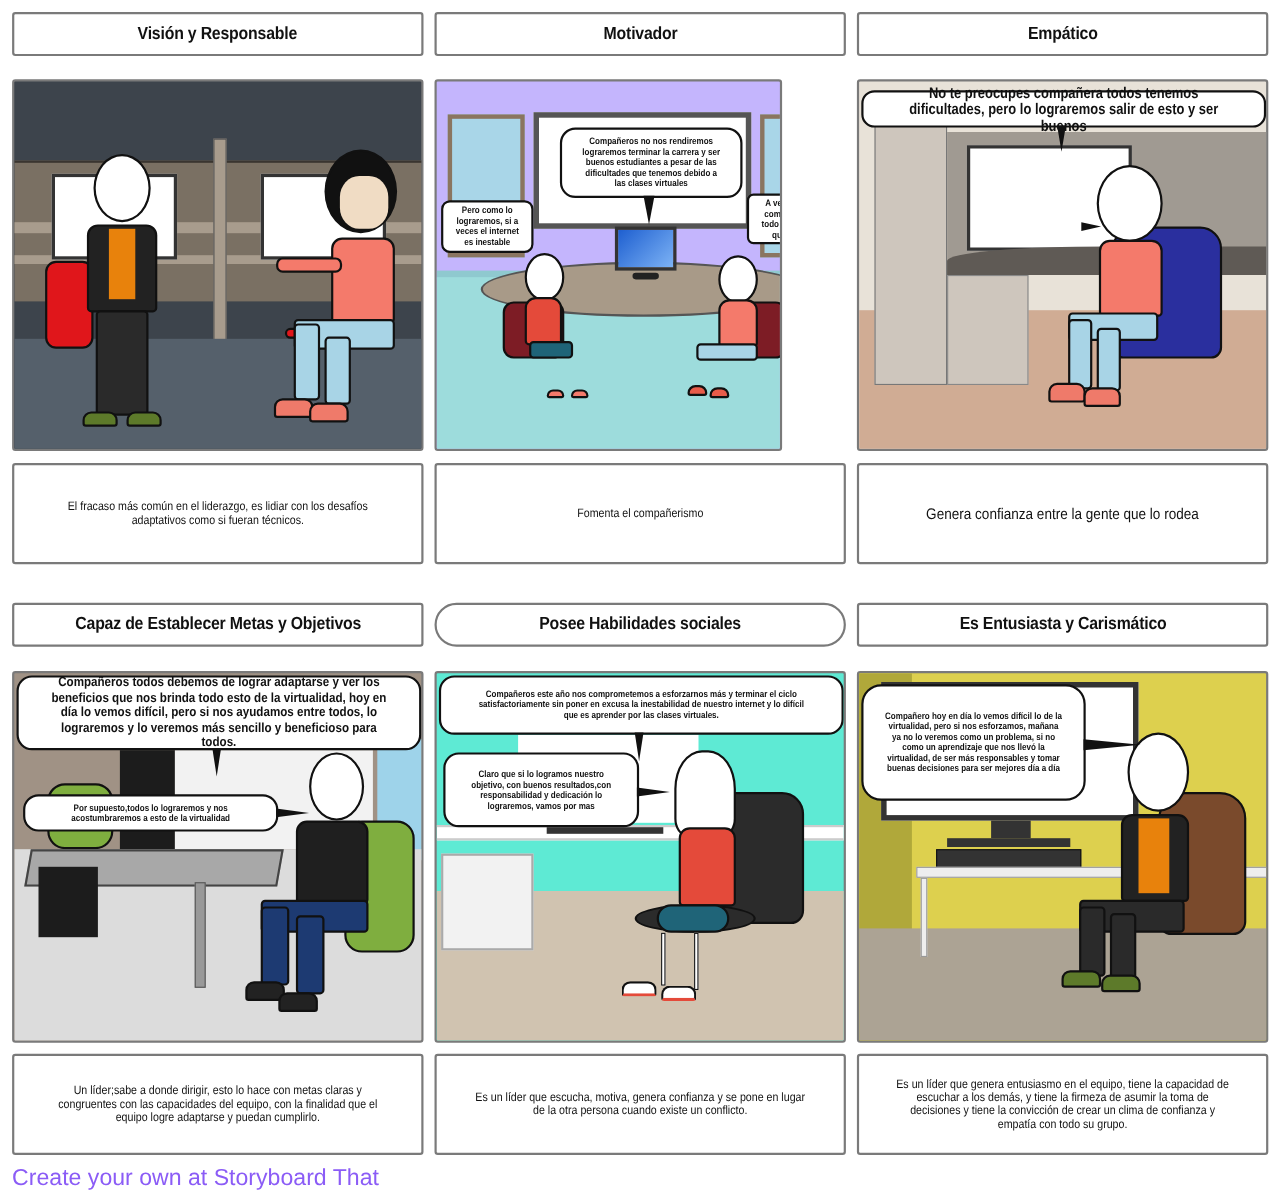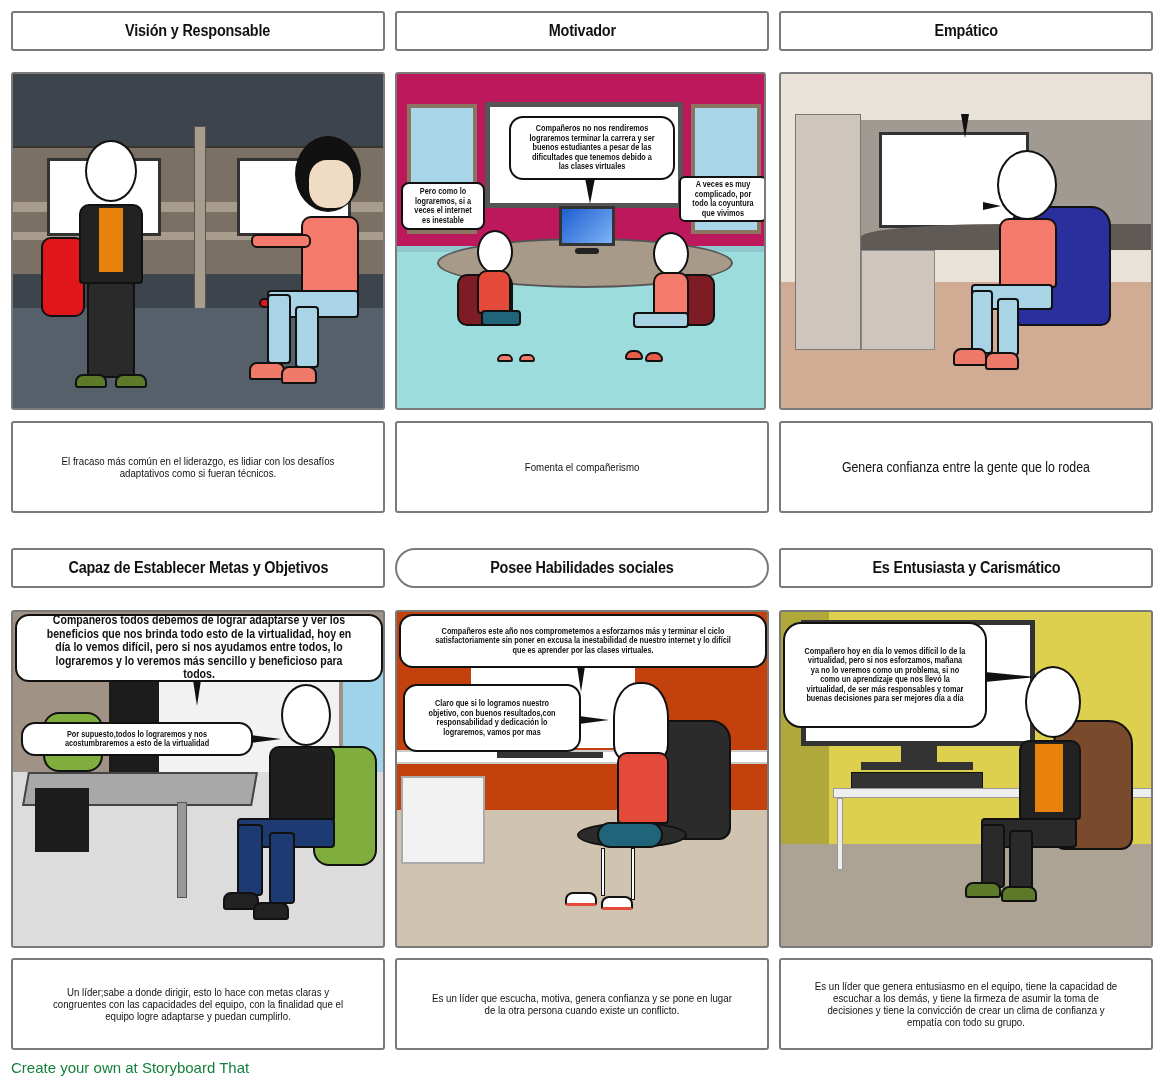--- a/index.html
+++ b/index.html
@@ -12,21 +12,21 @@
   .desc-cell { display: flex; align-items: center; justify-content: center; text-align: center; padding: 0 8px; }
   .desc-cell span { font-size: 11px; line-height: 12px; display: inline-block; transform: scaleX(0.88); }
   .desc-cell.large span { font-size: 14px; line-height: 16px; }
 
   .scene { height: 338px; }
   .bubble { position: absolute; background: #fff; border: 2px solid #111; border-radius: 14px; text-align: center; font-weight: bold; color: #111; display: flex; align-items: center; justify-content: center; padding: 2px 6px; z-index: 5; }
   .bubble span { display: inline-block; transform: scaleX(0.86); }
   .tail { position: absolute; width: 0; height: 0; z-index: 6; }
 
   .abs { position: absolute; }
-  .footer { position: absolute; left: 11px; top: 1059px; font-size: 15px; color: #15803d; }
+  .footer { position: absolute; left: 11px; top: 1059px; font-size: 21px; color: #8b5cf6; }
 
   
   .head { position: absolute; border-radius: 50%; border: 2px solid #111; }
   .body-rect { position: absolute; border: 2px solid #111; border-radius: 10px 10px 4px 4px; }
   .leg { position: absolute; border: 2px solid #111; border-radius: 4px; }
   .shoe { position: absolute; border: 2px solid #111; border-radius: 8px 8px 3px 3px; }
 </style>
 </head>
 <body>
 
@@ -65,21 +65,21 @@
   <div class="shoe" style="left:236px;top:288px;width:36px;height:18px;background:#ef7a6a;"></div>
   <div class="shoe" style="left:268px;top:292px;width:36px;height:18px;background:#ef7a6a;"></div>
 </div>
 <div class="cell desc-cell" style="left:11px;top:421px;width:374px;height:92px;">
   <span>El fracaso más común en el liderazgo, es lidiar con los desafíos adaptativos como si fueran técnicos.</span>
 </div>
 
 <div class="cell title-cell" style="left:395px;top:11px;width:374px;">
   <span>Motivador</span>
 </div>
-<div class="cell scene" style="left:395px;top:72px;width:371px;background:#be185d;">
+<div class="cell scene" style="left:395px;top:72px;width:316px;background:#c4b5fd;">
 
   <div class="abs" style="left:10px;top:30px;width:70px;height:130px;background:#a9d6e8;border:4px solid #8a7560;"></div>
   <div class="abs" style="left:294px;top:30px;width:70px;height:130px;background:#a9d6e8;border:4px solid #8a7560;"></div>
 
   <div class="abs" style="left:88px;top:28px;width:198px;height:106px;background:#fff;border:5px solid #555;"></div>
   <div class="abs" style="left:0;top:172px;width:372px;height:8px;background:#8fc9cf;"></div>
 
   <div class="abs" style="left:0;top:178px;width:372px;height:160px;background:#9ddcdc;"></div>
 
   <div class="abs" style="left:40px;top:164px;width:296px;height:50px;background:#a89a88;border:2px solid #555;border-radius:50%;"></div>
@@ -131,20 +131,23 @@
   <div class="abs" style="left:230px;top:132px;width:100px;height:120px;background:#2a2f9e;border:2px solid #111;border-radius:20px 20px 10px 10px;"></div>
 
   <div class="head" style="left:216px;top:76px;width:60px;height:70px;background:#fff;"></div>
   <div class="body-rect" style="left:218px;top:144px;width:58px;height:70px;background:#f47a6b;"></div>
   <div class="leg" style="left:190px;top:210px;width:82px;height:26px;background:#a8d4e6;"></div>
   <div class="leg" style="left:190px;top:216px;width:22px;height:64px;background:#a8d4e6;"></div>
   <div class="leg" style="left:216px;top:224px;width:22px;height:58px;background:#a8d4e6;"></div>
   <div class="shoe" style="left:172px;top:274px;width:34px;height:18px;background:#ef7a6a;"></div>
   <div class="shoe" style="left:204px;top:278px;width:34px;height:18px;background:#ef7a6a;"></div>
 
+  <div class="bubble" style="left:2px;top:8px;width:368px;height:34px;font-size:14px;line-height:15px;border-radius:12px;">
+    <span style="transform:scaleX(0.84);">No te preocupes compañera todos tenemos dificultades, pero lo lograremos salir de esto y ser buenos</span>
+  </div>
   <div class="tail" style="left:180px;top:40px;border-left:4px solid transparent;border-right:4px solid transparent;border-top:24px solid #111;"></div>
   <div class="tail" style="left:202px;top:128px;border-top:4px solid transparent;border-bottom:4px solid transparent;border-left:18px solid #111;"></div>
 </div>
 <div class="cell desc-cell large" style="left:779px;top:421px;width:374px;height:92px;">
   <span>Genera confianza entre la gente que lo rodea</span>
 </div>
 
 <div class="cell title-cell" style="left:11px;top:548px;width:374px;">
   <span>Capaz de Establecer Metas y Objetivos</span>
 </div>
@@ -176,21 +179,21 @@
   </div>
   <div class="tail" style="left:238px;top:123px;border-top:4px solid transparent;border-bottom:4px solid transparent;border-left:30px solid #111;"></div>
 </div>
 <div class="cell desc-cell" style="left:11px;top:958px;width:374px;height:92px;">
   <span>Un líder;sabe a donde dirigir, esto lo hace con metas claras y congruentes con las capacidades del equipo, con la finalidad que el equipo logre adaptarse y puedan cumplirlo.</span>
 </div>
 
 <div class="cell title-cell" style="left:395px;top:548px;width:374px;border-radius:25px;">
   <span>Posee Habilidades sociales</span>
 </div>
-<div class="cell scene" style="left:395px;top:610px;width:374px;background:#c2410c;">
+<div class="cell scene" style="left:395px;top:610px;width:374px;background:#5eead4;">
   <div class="abs" style="left:74px;top:56px;width:164px;height:80px;background:#fff;"></div>
   <div class="abs" style="left:0;top:138px;width:372px;height:14px;background:#fff;border-top:2px solid #ccc;border-bottom:2px solid #ccc;"></div>
   <div class="abs" style="left:0;top:198px;width:372px;height:140px;background:#d0c3b0;"></div>
   <div class="abs" style="left:4px;top:164px;width:84px;height:88px;background:#f2f2f2;border:2px solid #aaa;"></div>
   <div class="abs" style="left:100px;top:140px;width:106px;height:6px;background:#333;"></div>
 
   <div class="abs" style="left:244px;top:108px;width:90px;height:120px;background:#2b2b2b;border:2px solid #111;border-radius:20px 20px 12px 12px;"></div>
   <div class="abs" style="left:180px;top:210px;width:110px;height:26px;background:#2b2b2b;border:2px solid #111;border-radius:50%;"></div>
 
   <div class="head" style="left:216px;top:70px;width:56px;height:78px;background:#fff;border-radius:45% 45% 20% 20%;"></div>

